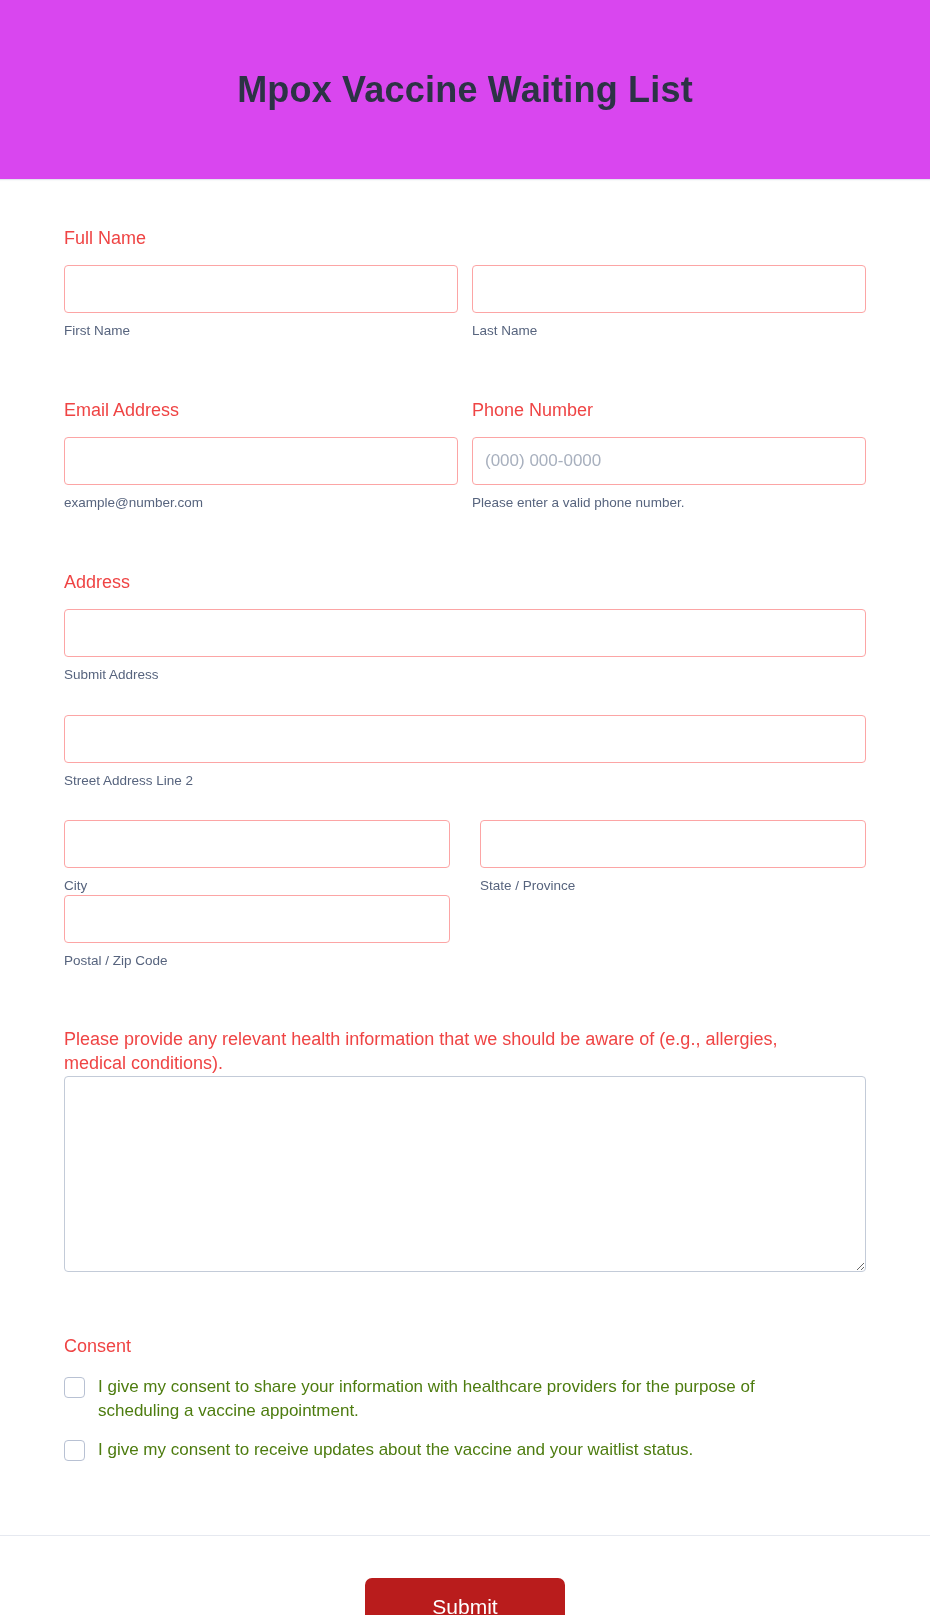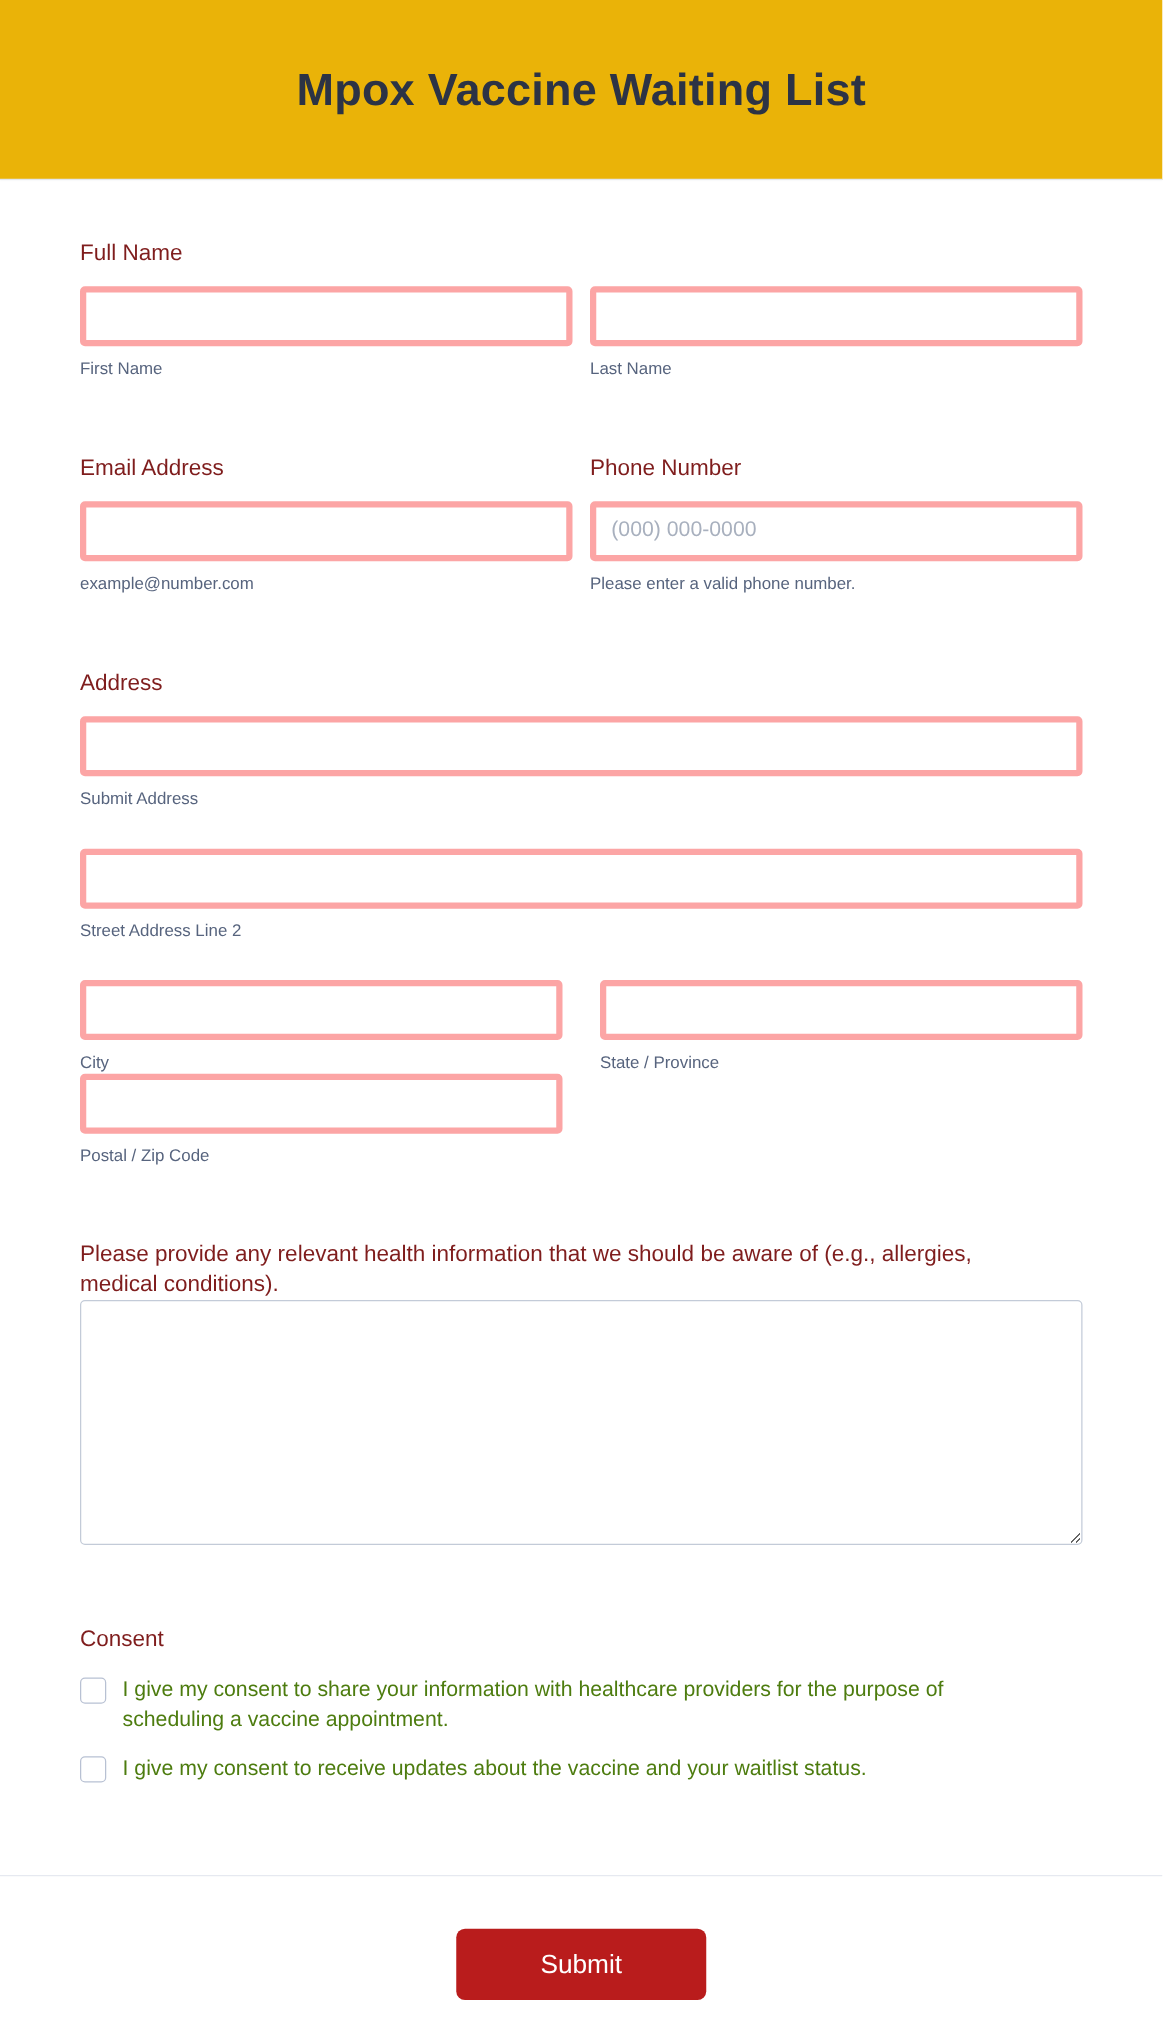--- a/index.html
+++ b/index.html
@@ -7,52 +7,52 @@
   body {
     width: 930px;
     min-height: 1615px;
     margin: 0 auto;
     font-family: "Liberation Sans", "DejaVu Sans", sans-serif;
     color: #2c3345;
   }
 
   
   .form-header {
-    height: 144px;
+    height: 180px;
     display: flex;
     align-items: center;
     justify-content: center;
     border-bottom: 1px solid #e3e7ee;
     box-shadow: 0 1px 1px rgba(40,50,80,0.03);
-    background: #eab308;
+    background: #d946ef;
   }
   .form-title {
     font-size: 36px;
     font-weight: 700;
     letter-spacing: 0.2px;
     color: #2c3345;
   }
 
   
   .form-body { padding: 46px 64px 0 64px; }
 
   .section { margin-bottom: 58px; }
 
   .field-label {
     font-size: 18px;
     font-weight: 500;
-    color: #7f1d1d;
+    color: #ef4444;
     margin-bottom: 15px;
     line-height: 1.35;
   }
 
   .text-input {
     width: 100%;
     height: 48px;
-    border: 5px solid #fca5a5;
+    border: 1px solid #fca5a5;
     border-radius: 4px;
     background: #ffffff;
     font-family: "Liberation Sans", "DejaVu Sans", sans-serif;
     font-size: 16px;
     color: #2c3345;
     padding: 0 12px;
     outline: none;
   }
   .text-input::placeholder { color: #a8b0be; font-size: 17px; }
 

